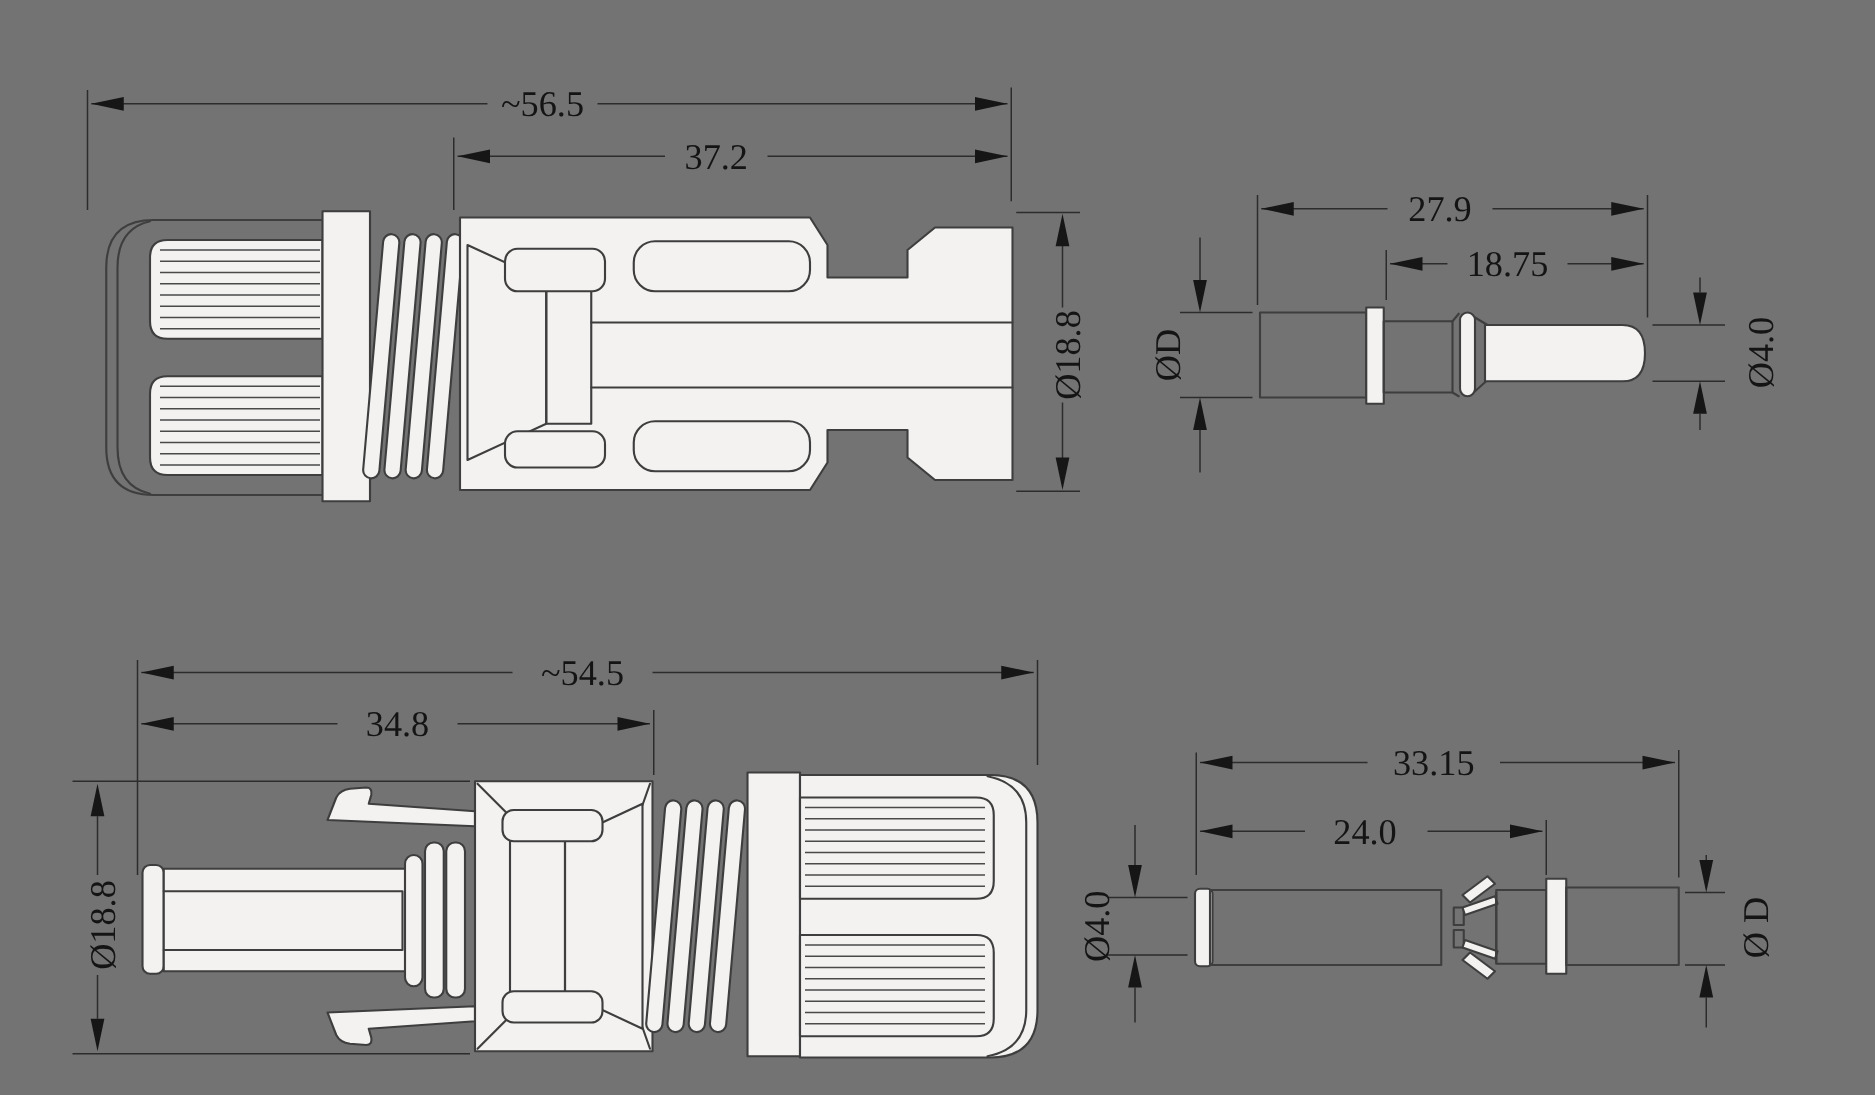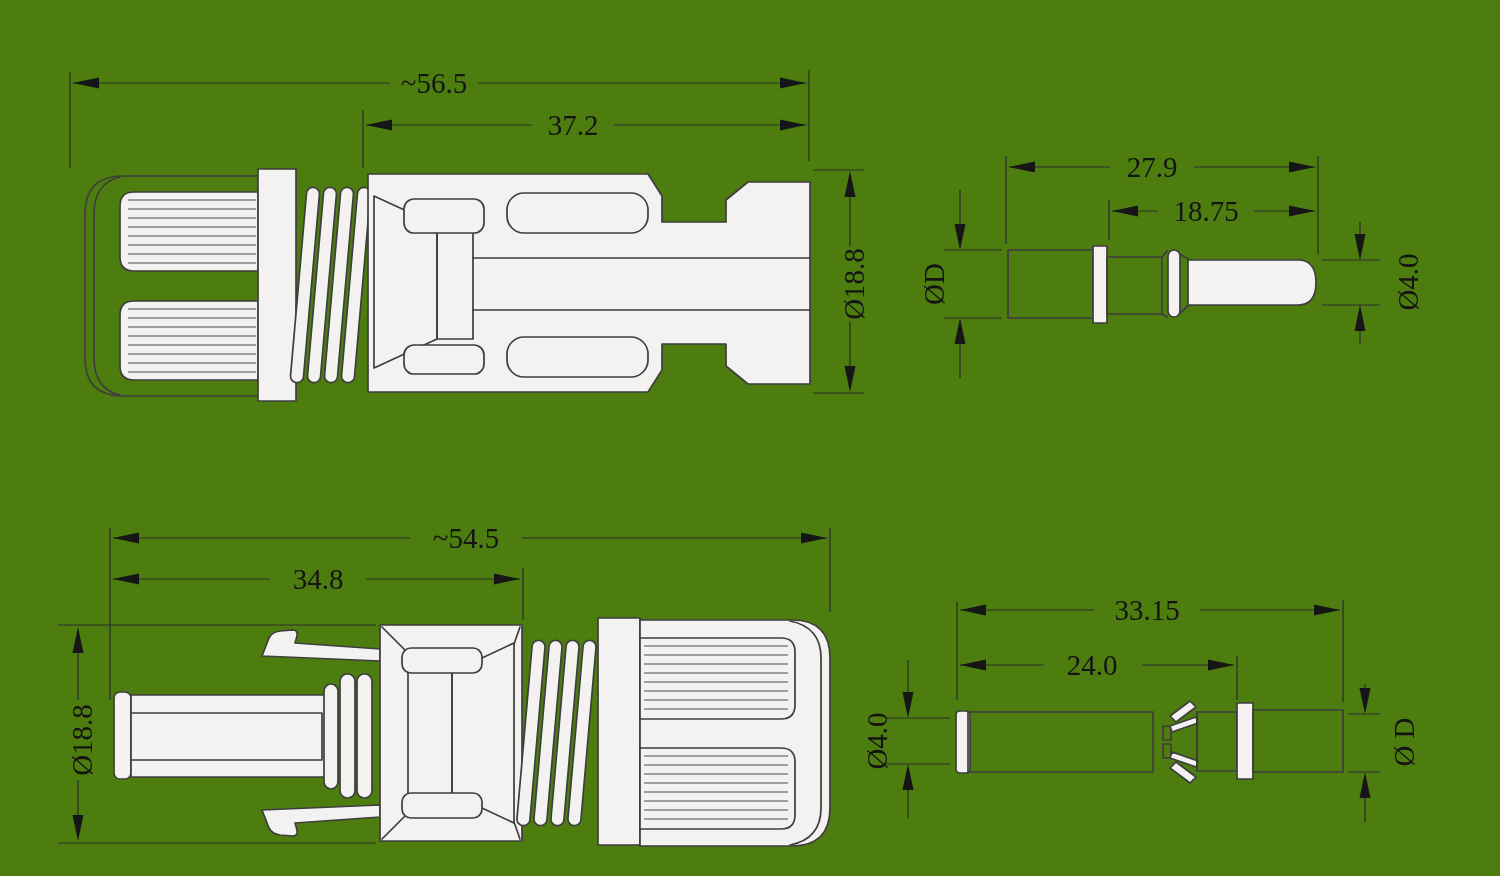--- a/index.html
+++ b/index.html
@@ -1,16 +1,16 @@
 <!DOCTYPE html>
 <html><head>
 <meta charset="utf-8">
 <style>
   html,body{margin:0;padding:0;background:#f3f2f0;}
-  .stage{width:1500px;height:876px;background:#4d7c0f;overflow:hidden;}
+  .stage{width:1500px;height:876px;background:#737373;overflow:hidden;}
   svg{display:block;}
   .obj{fill:none;stroke:#3e3e3e;stroke-width:1.7;stroke-linejoin:round;stroke-linecap:round;}
   .objf{fill:#f3f2f0;stroke:#3e3e3e;stroke-width:1.7;stroke-linejoin:round;}
   .thin{fill:none;stroke:#4a4a4a;stroke-width:1.1;}
   .dim{fill:none;stroke:#2c2c2c;stroke-width:1.2;}
   .arr{fill:#161616;stroke:none;}
   .dimtxt{font-family:"Liberation Serif",serif;font-size:29px;fill:#141414;}
 </style>
 </head>
 <body>

